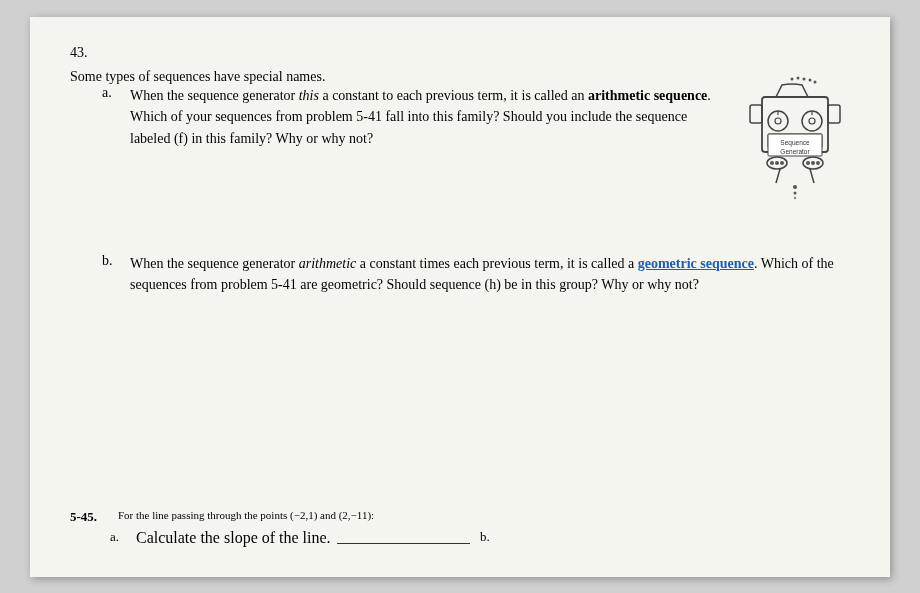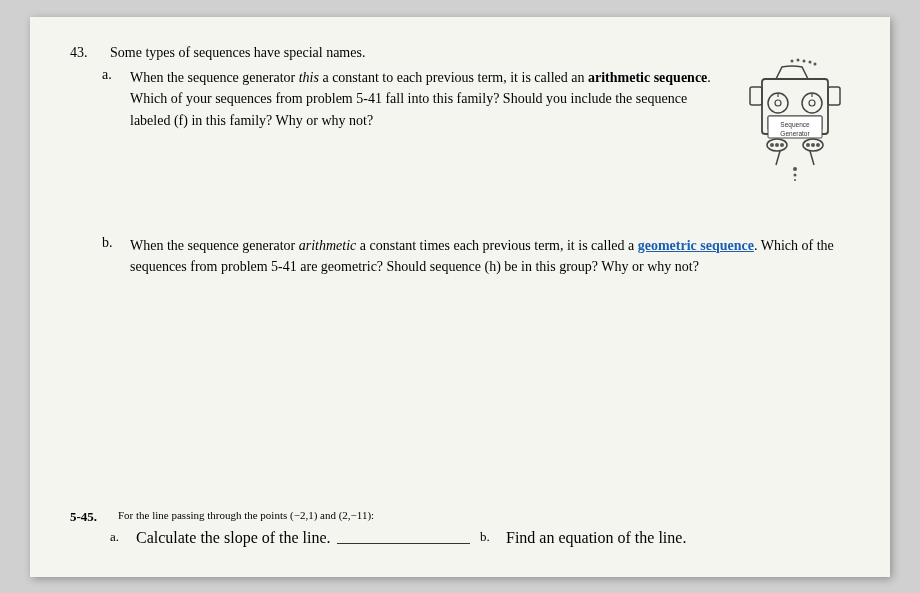--- a/index.html
+++ b/index.html
@@ -23,21 +23,21 @@
     }
     .problem-43 {
       display: flex;
       flex-direction: column;
       gap: 0;
     }
     .problem-header {
       display: flex;
       align-items: flex-start;
       gap: 8px;
-      margin-bottom: 6px;
+      flex-direction: column;
     }
     .problem-number {
       font-size: 14px;
       font-weight: normal;
       min-width: 32px;
     }
     .problem-title {
       font-size: 14px;
       flex: 1;
     }
@@ -220,17 +220,16 @@
       <span class="p545-text">For the line passing through the points (−2,1) and (2,−11):</span>
     </div>
     <div class="p545-parts">
       <div class="p545-part">
         <span class="p545-part-label">a.</span>
         <span class="p545-part-text">Calculate the slope of the line.</span>
         <div class="underline-line"></div>
       </div>
       <div class="p545-part">
         <span class="p545-part-label">b.</span>
-        <span class="p545-part-text">Find an equation of the line.</span>
       </div>
     </div>
   </div>
 </div>
 
 </body></html>

